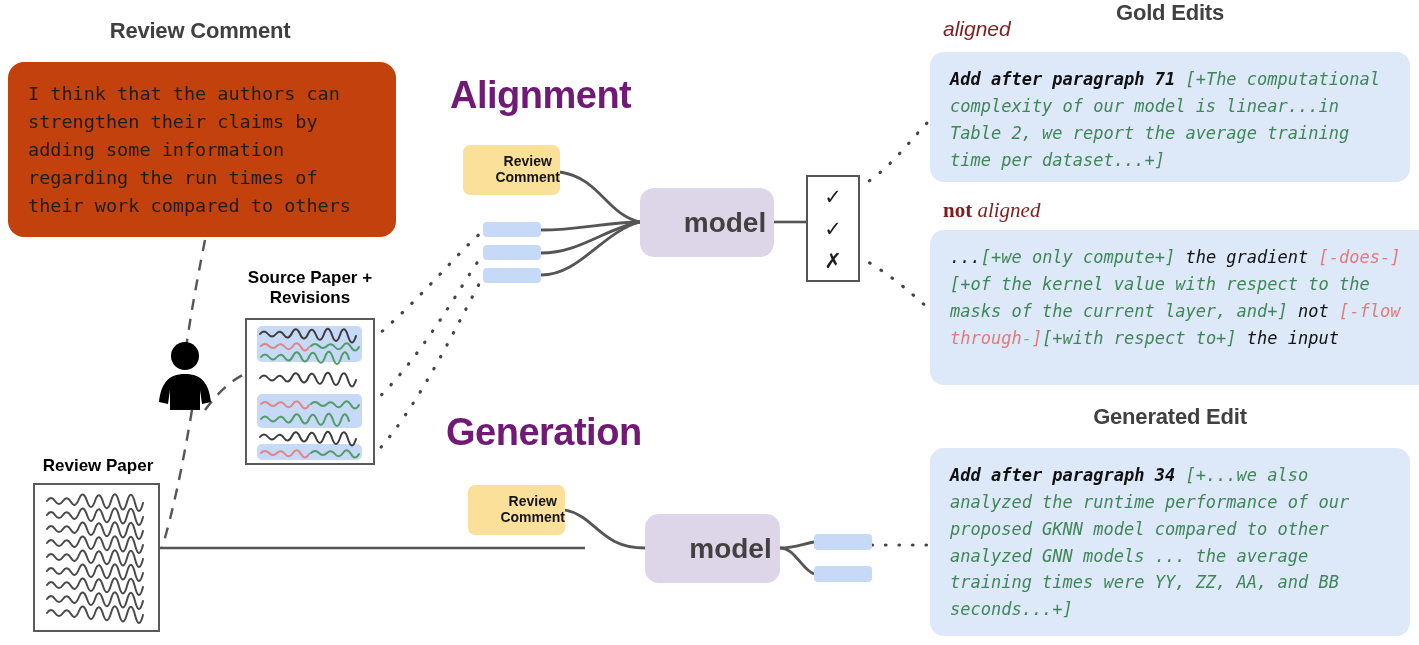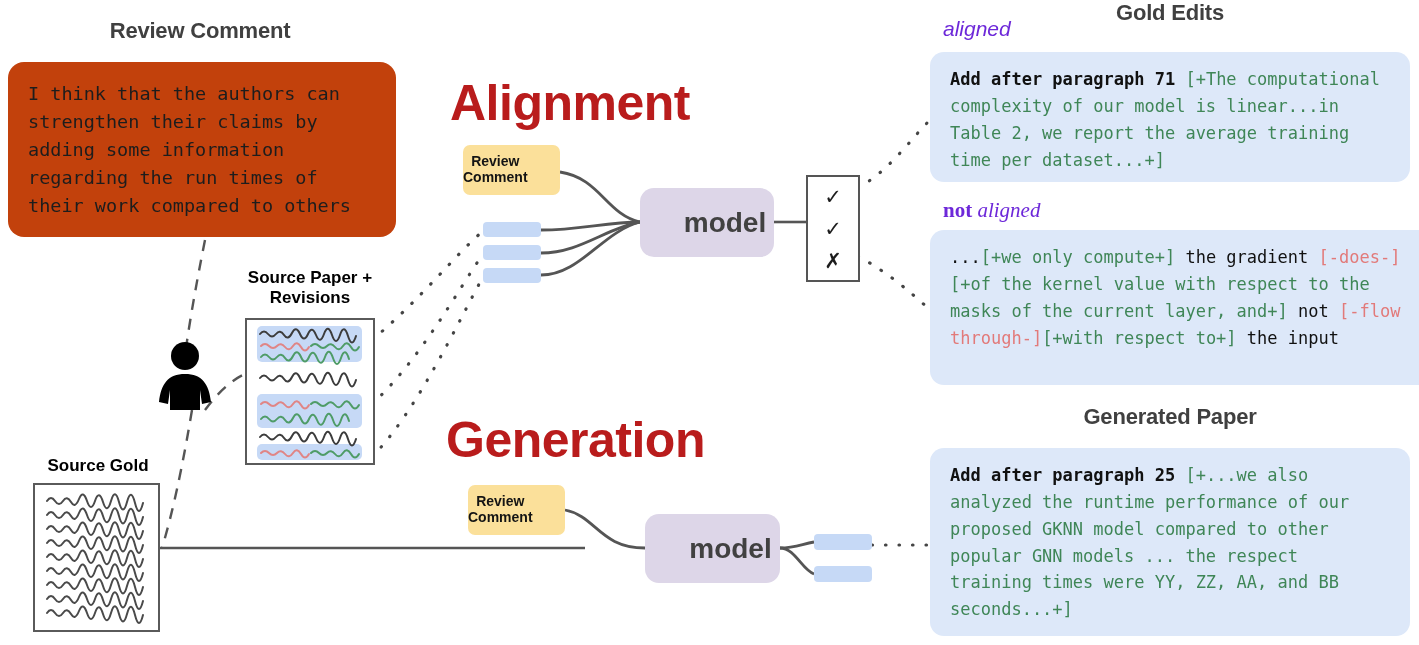--- a/index.html
+++ b/index.html
@@ -2,54 +2,54 @@
 <html><head>
 <meta charset="utf-8">
 <style>
   html,body{margin:0;padding:0;background:#ffffff;}
   body{width:1419px;height:645px;position:relative;overflow:hidden;
        font-family:"Liberation Sans",sans-serif;color:#3a3a3a;}
   .abs{position:absolute;}
 
   
   .hdr-sm{font-size:22px;font-weight:bold;color:#404040;text-align:center;letter-spacing:-.2px;}
-  .hdr-lg{font-size:50px;font-weight:bold;color:#b91c1c;letter-spacing:-.5px;}
+  .hdr-lg{font-size:38px;font-weight:bold;color:#701a75;letter-spacing:-.5px;}
   .hdr-md{font-size:17px;font-weight:bold;color:#000000;text-align:center;line-height:1.18;}
-  .lbl-it{font-size:21px;font-style:italic;color:#6d28d9;}
+  .lbl-it{font-size:21px;font-style:italic;color:#7f1d1d;}
   .lbl-it b{font-style:normal;font-weight:bold;}
 
   
   .yellow-card{background:#c2410c;border-radius:16px;}
   .mono{font-family:"DejaVu Sans Mono","Liberation Mono",monospace;}
   .yellow-card .mono{font-size:18.5px;line-height:1.52;color:#1d1d1d;white-space:pre;}
 
   
   .chip-yellow{background:#fbe09a;border-radius:7px;display:flex;align-items:center;
-               justify-content:flex-start;}
+               justify-content:flex-end;}
   .chip-yellow span{font-size:14px;font-weight:bold;color:#141414;text-align:center;line-height:1.12;}
 
   
   .model-box{background:#ddd6e8;border-radius:14px;display:flex;align-items:center;
              justify-content:center;}
   .model-box span{font-size:28px;font-weight:bold;color:#414141;margin-left:36px;}
 
   
   .bluebar{background:#c6d9f6;border-radius:4px;}
 
   
   .verdict{border:2.5px solid #555;background:#fff;display:flex;flex-direction:column;
            align-items:center;justify-content:space-around;}
   .verdict i{font-style:normal;font-size:21px;color:#1c1c1c;line-height:1;}
 
   
   .docframe{border:2.5px solid #5a5a5a;background:#fff;}
 
   
   .editcard{background:#dde8f9;border-radius:14px;}
-  .editcard .mono{font-size:17px;line-height:1.58;white-space:pre-wrap;}
+  .editcard .mono{font-size:17px;line-height:1.58;white-space:pre-wrap;font-style:italic;}
   .k-bold{font-weight:bold;color:#111;}
   .k-plain{color:#111;}
   .k-add{color:#3f8657;}
   .k-del{color:#e27a7a;}
 
   svg{overflow:visible;}
 </style>
 </head>
 <body>
 
@@ -116,21 +116,21 @@
       <path d="M14,84 q4,-4 8,0 t8,0 t8,1 t8,-1 t8,1 t8,0" stroke="#e08585"></path>
       <path d="M64,84 q4,-4 8,0 t8,0 t8,1 t8,-1 t8,1 t8,0" stroke="#4f9c67"></path>
       <path d="M14,99 q4,-5 8,0 t8,0 t8,1 t8,-2 t8,1 t8,0 t8,1 t8,-1 t8,1 t8,0 t8,1" stroke="#4f9c67"></path>
       <path d="M13,117 q4,-5 8,0 t8,0 t8,1 t8,-2 t8,1 t8,0 t8,1 t8,-1 t8,1 t8,0 t8,1 t8,0" stroke="#3c3c3c"></path>
       <path d="M14,133 q4,-4 8,0 t8,0 t8,1 t8,-1 t8,1 t8,0" stroke="#e08585"></path>
       <path d="M64,133 q4,-4 8,0 t8,0 t8,1 t8,-1 t8,1 t8,0" stroke="#4f9c67"></path>
     </g>
   </svg>
 </div>
 
-<div class="abs hdr-md" style="left:18px;top:456px;width:160px;">Source Gold</div>
+<div class="abs hdr-md" style="left:18px;top:456px;width:160px;">Review Paper</div>
 
 <div class="abs docframe" style="left:33px;top:483px;width:123px;height:145px;">
   <svg style="width:123px;height:145px;" viewBox="0 0 123 145">
     <g fill="none" stroke="#4a4a4a" stroke-width="2" stroke-linecap="round">
       <path d="M12,16 q4,-6 8,0 t8,0 t8,1 t8,-3 t8,2 t8,0 t8,1 t8,-1 t8,1 t8,0 t8,1 t8,0"></path>
       <path d="M12,30 q4,-6 8,0 t8,0 t8,1 t8,-3 t8,2 t8,0 t8,1 t8,-1 t8,1 t8,0 t8,1 t8,0"></path>
       <path d="M12,44 q4,-6 8,0 t8,0 t8,1 t8,-3 t8,2 t8,0 t8,1 t8,-1 t8,1 t8,0 t8,1 t8,0"></path>
       <path d="M12,58 q4,-6 8,0 t8,0 t8,1 t8,-3 t8,2 t8,0 t8,1 t8,-1 t8,1 t8,0 t8,1 t8,0"></path>
       <path d="M12,72 q4,-6 8,0 t8,0 t8,1 t8,-3 t8,2 t8,0 t8,1 t8,-1 t8,1 t8,0 t8,1 t8,0"></path>
       <path d="M12,86 q4,-6 8,0 t8,0 t8,1 t8,-3 t8,2 t8,0 t8,1 t8,-1 t8,1 t8,0 t8,1 t8,0"></path>
@@ -187,17 +187,17 @@
 </div>
 
 <div class="abs lbl-it" style="left:943px;top:198px;font-family:Liberation Serif, serif;">
   <b>not</b><span> </span><span>aligned</span>
 </div>
 
 <div class="abs editcard" style="left:930px;top:230px;width:504px;height:155px;">
   <div class="mono" style="padding:14px 20px;"><span class="k-plain">...</span><span class="k-add">[+we only compute+]</span><span class="k-plain"> the gradient </span><span class="k-del">[-does-]</span><span class="k-add">[+of the kernel value with respect to the masks of the current layer, and+]</span><span class="k-plain"> not </span><span class="k-del">[-flow through-]</span><span class="k-add">[+with respect to+]</span><span class="k-plain"> the input</span></div>
 </div>
 
-<div class="abs hdr-sm" style="left:930px;top:404px;width:480px;">Generated Paper</div>
+<div class="abs hdr-sm" style="left:930px;top:404px;width:480px;">Generated Edit</div>
 
 <div class="abs editcard" style="left:930px;top:448px;width:480px;height:188px;">
-  <div class="mono" style="padding:14px 20px;"><span class="k-bold">Add after paragraph 25</span><span class="k-plain"> </span><span class="k-add">[+...we also analyzed the runtime performance of our proposed GKNN model compared to other popular GNN models ... the respect training times were YY, ZZ, AA, and BB seconds...+]</span></div>
+  <div class="mono" style="padding:14px 20px;"><span class="k-bold">Add after paragraph 34</span><span class="k-plain"> </span><span class="k-add">[+...we also analyzed the runtime performance of our proposed GKNN model compared to other analyzed GNN models ... the average training times were YY, ZZ, AA, and BB seconds...+]</span></div>
 </div>
 
 </body></html>

